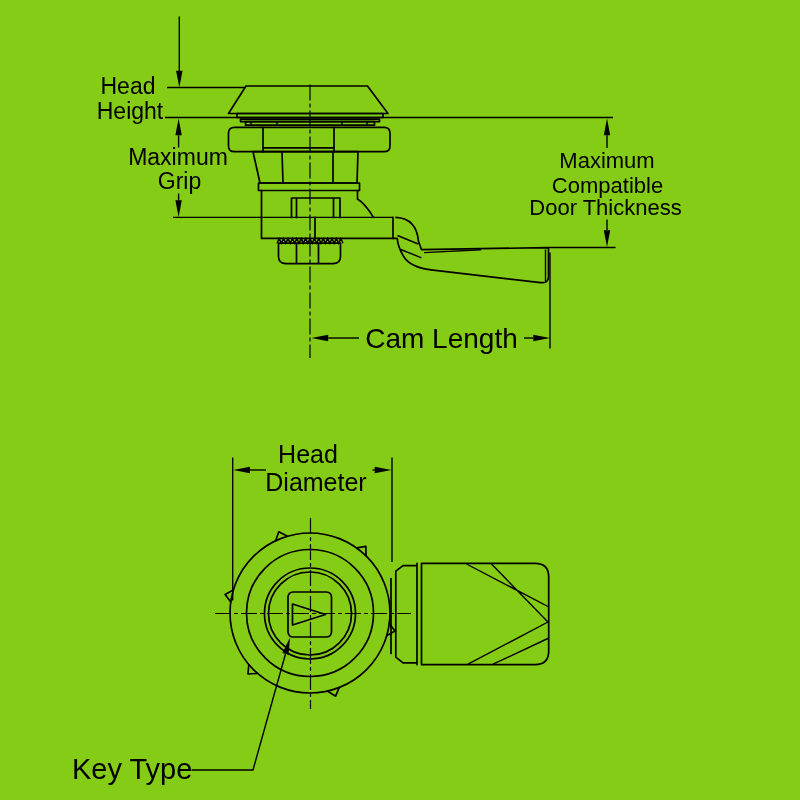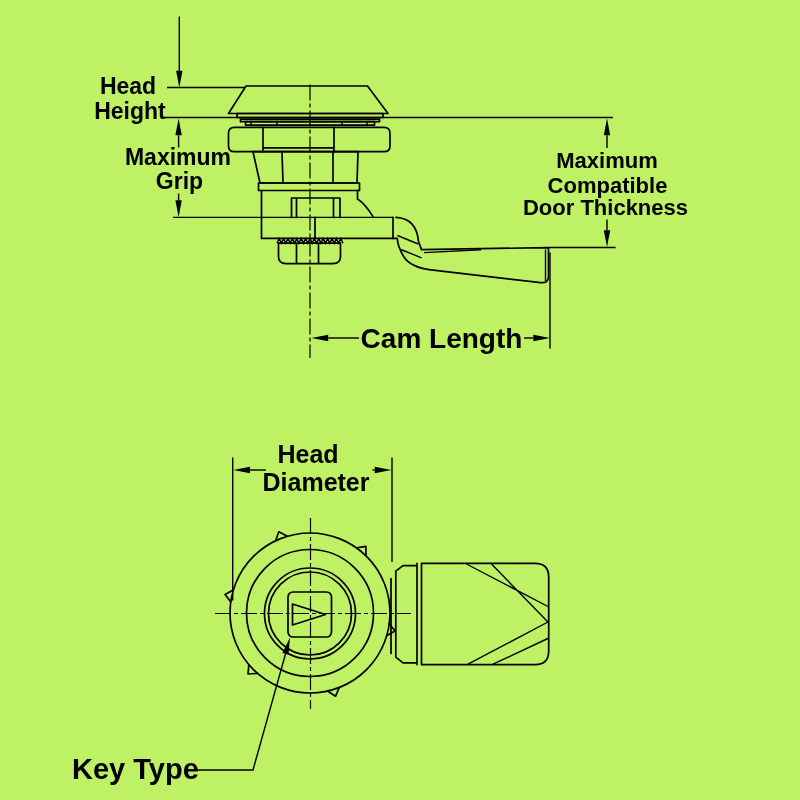--- a/index.html
+++ b/index.html
@@ -1,16 +1,16 @@
 <!DOCTYPE html>
 <html><head>
 <meta charset="utf-8">
 <style>
   html,body{margin:0;padding:0;background:#ffffff;}
-  .canvas{position:relative;width:800px;height:800px;background:#bef264;overflow:hidden;font-weight:bold;}
+  .canvas{position:relative;width:800px;height:800px;background:#84cc16;overflow:hidden;}
   svg{display:block;}
   .geo{fill:none;stroke:#000000;stroke-width:1.7;stroke-linecap:round;stroke-linejoin:round;}
   .thin{fill:none;stroke:#000000;stroke-width:1.4;stroke-linecap:butt;}
   .cl{fill:none;stroke:#000000;stroke-width:1.2;stroke-dasharray:16 3 4 3;}
   .arrow{fill:#000000;stroke:none;}
   text{font-family:"Liberation Sans", sans-serif;fill:#000000;}
   .fs22{font-size:22px;}
   .fs23{font-size:23px;}
   .fs25{font-size:25px;}
   .fs28{font-size:28px;}

